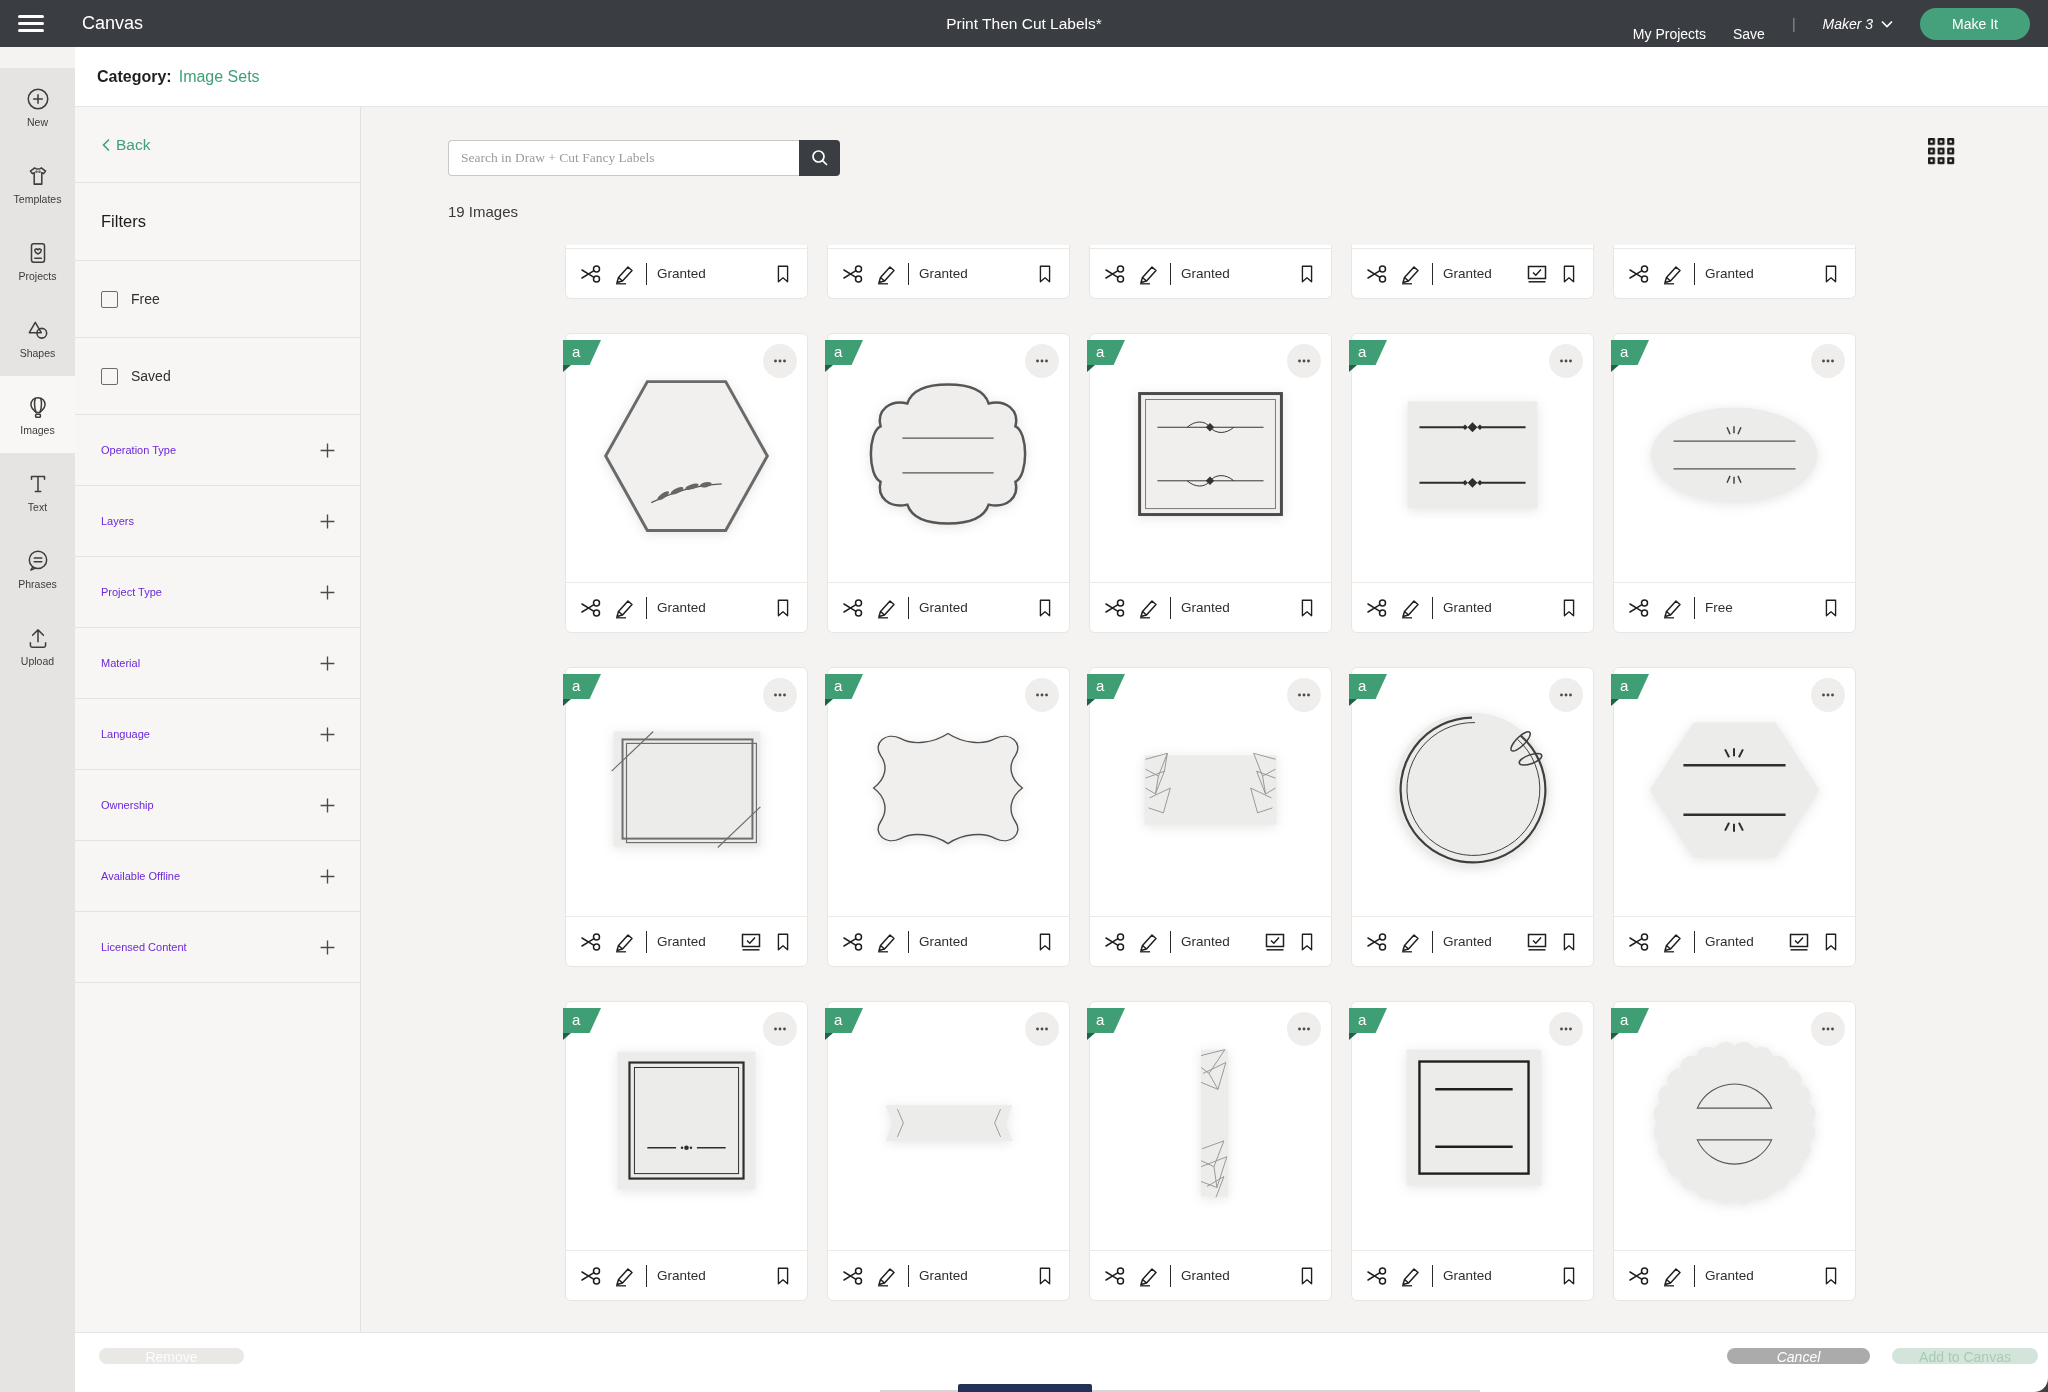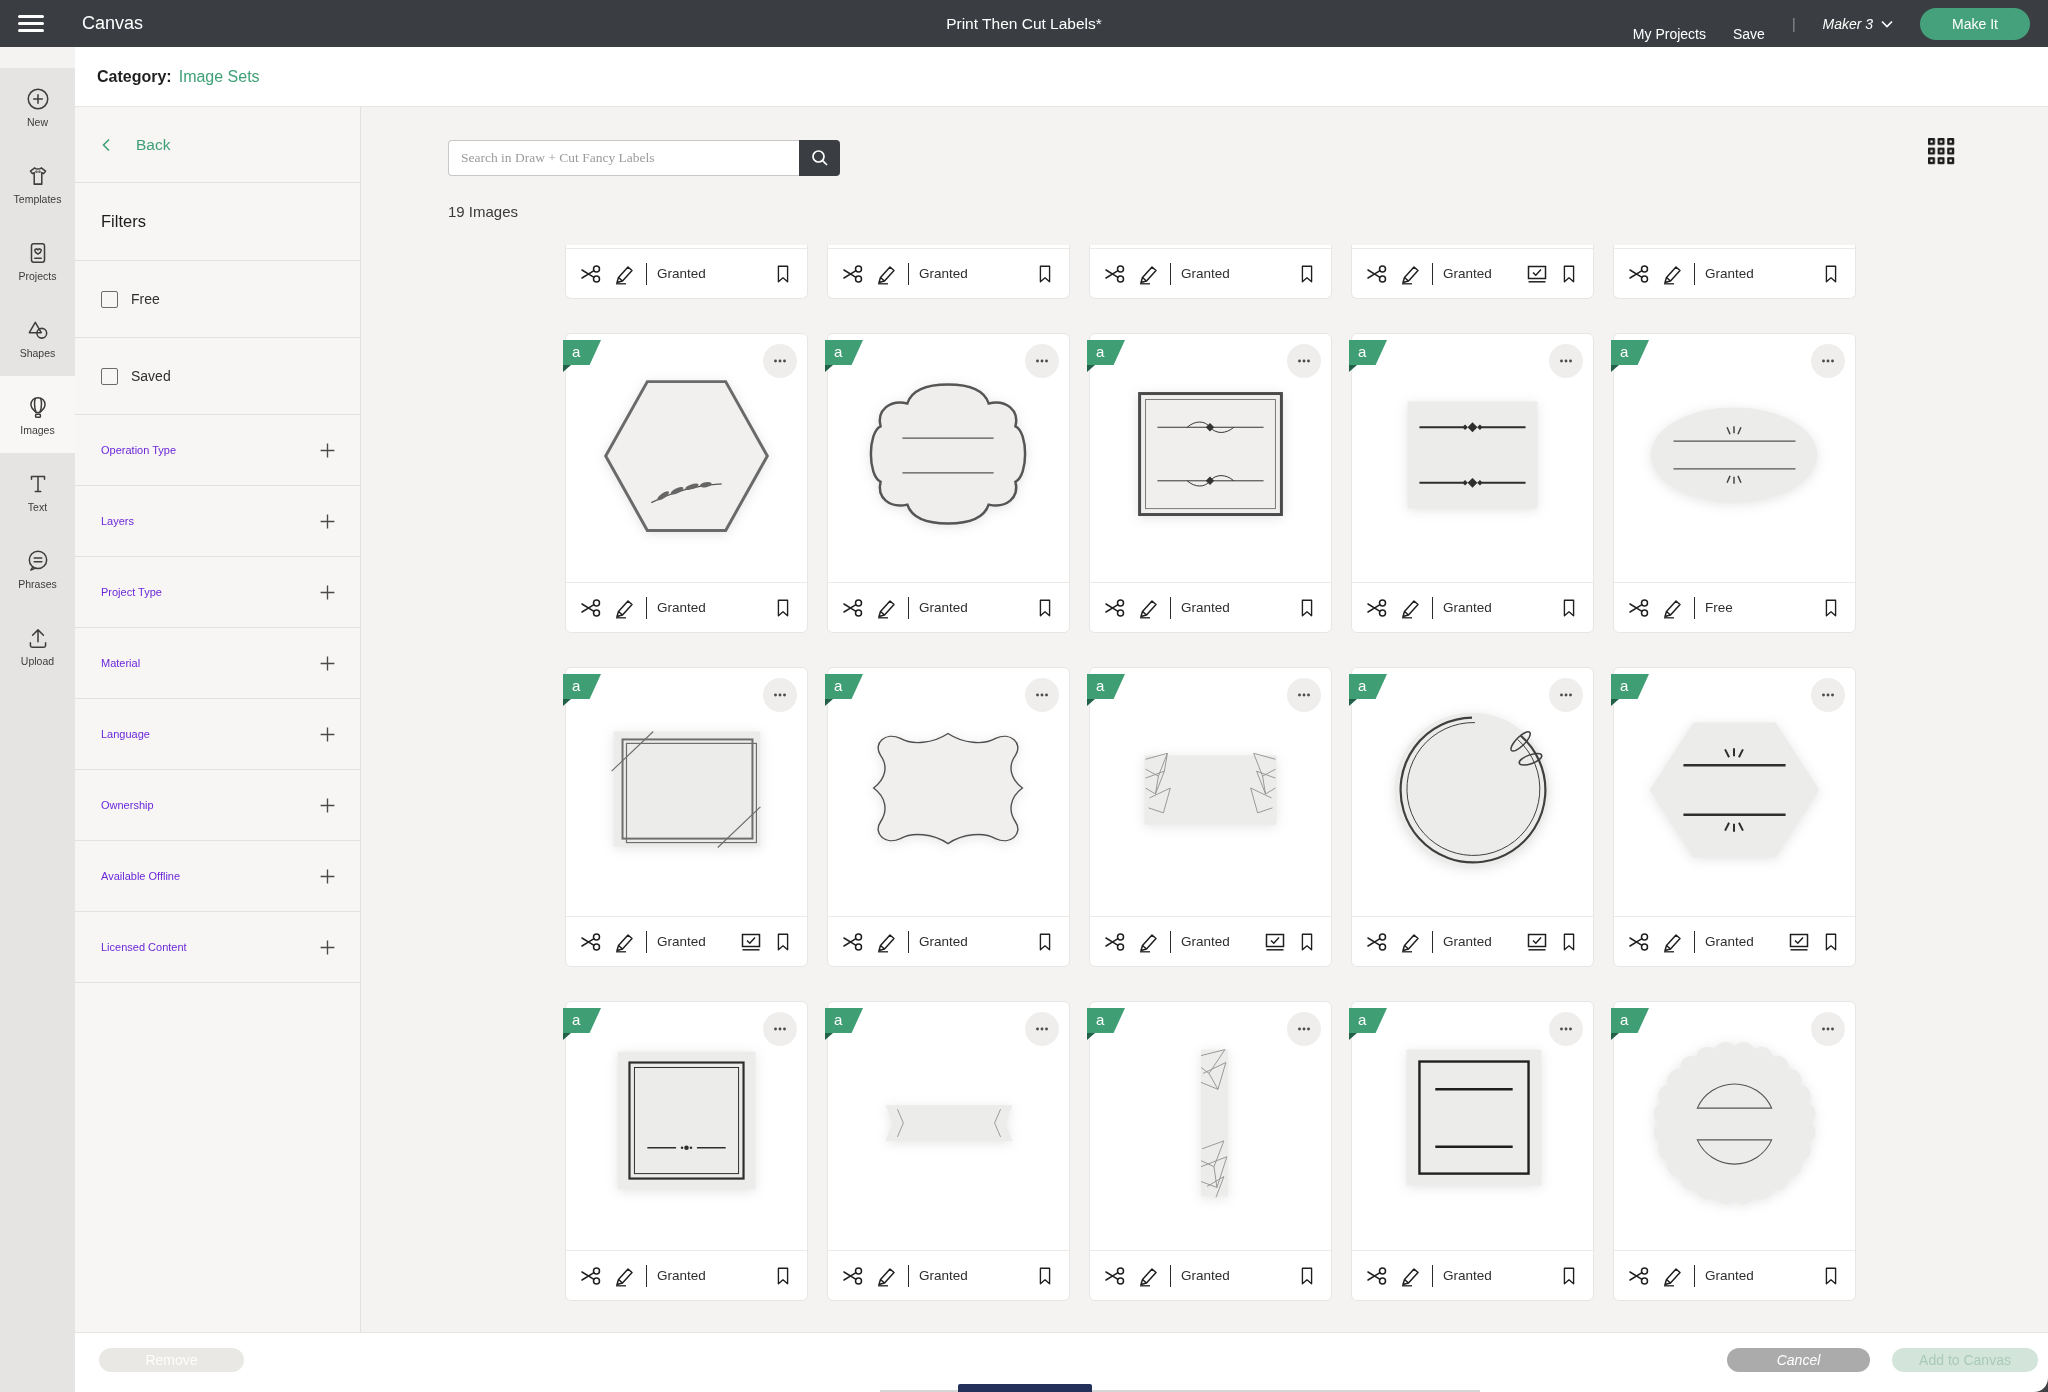--- a/index.html
+++ b/index.html
@@ -30,21 +30,21 @@
   .rail-item .rlabel { font-size:10.5px; color:#3c3c3c; }
   
   .catbar { position:absolute; left:75px; top:47px; right:0; height:60px; background:#fff;
     border-bottom:1px solid #e7e6e4; display:flex; align-items:center; padding-left:22px; font-size:16px; z-index:30; }
   .catbar .clabel { color:#1f1f1f; font-weight:600; }
   .catbar .cvalue { color:#3fa077; margin-left:7px; cursor:pointer; }
   
   .filters { position:absolute; left:75px; top:107px; width:286px; bottom:60px;
     background:#f7f6f4; border-right:1px solid #e2e1df; z-index:20; }
   .frow { border-bottom:1px solid #e4e2e0; display:flex; align-items:center; padding-left:26px; }
-  .back-row { height:76px; gap:25px; cursor:pointer; }
+  .back-row { height:76px; gap:5px; cursor:pointer; }
   .back-row span { color:#3fa077; font-size:15.5px; }
   .title-row { height:78px; font-size:16.5px; color:#1c1c1c; }
   .check-row { height:77px; gap:13px; cursor:pointer; }
   .checkbox { width:17px; height:17px; border:1.5px solid #6b6b6b; border-radius:2px; background:transparent; }
   .check-row label { font-size:14px; color:#2f2f2f; cursor:pointer; }
   .fsection { height:71px; padding-right:24px; justify-content:space-between; cursor:pointer; }
   .fsection span { font-size:11px; color:#6d28d9; font-weight:500; }
   .fsection svg { stroke:#4a4a4a; stroke-width:1.3; }
   
   .main { position:absolute; left:361px; top:107px; right:0; bottom:60px; background:#f4f3f1; overflow:hidden; }
@@ -75,21 +75,21 @@
   .badge { position:absolute; left:-3px; top:6px; width:38px; height:25px; z-index:3; }
   .badge .flag { position:absolute; inset:0; background:#3f9e73;
     clip-path:polygon(0 0, 100% 0, 70% 100%, 0 100%); }
   .badge .badge-a { position:absolute; left:9px; top:2px; color:#fff; font-size:15px; line-height:20px; }
   .badge .fold { position:absolute; left:0; top:25px; width:0; height:0;
     border-top:7px solid #226048; border-right:8px solid transparent; }
   
   .corner-dark { position:absolute; right:0; bottom:0; width:18px; height:18px; background:#3f4144; z-index:55; }
   .bottombar { position:absolute; left:75px; right:0; bottom:0; height:60px; background:#fff;
     border-top:1px solid #e6e5e3; z-index:56; border-bottom-right-radius:14px; }
-  .pill { position:absolute; top:15px; height:24px; border:none; border-radius:15px; font-size:14px;
+  .pill { position:absolute; top:15px; height:16px; border:none; border-radius:15px; font-size:14px;
     font-family:inherit; }
   .remove-btn { left:24px; width:145px; background:#e9e8e5; color:#fdfdfd; }
   .cancel-btn { right:178px; width:143px; background:#ababab; color:#fff; cursor:pointer;font-style:italic; }
   .add-btn { right:10px; width:146px; background:#d3e5da; color:#a8cab7; }
   .artifact-line { position:absolute; left:880px; bottom:0; width:600px; height:2px; background:#d6d6d6; z-index:60; }
   .artifact { position:absolute; left:958px; bottom:0; width:134px; height:8px; background:#22305a;
     border-radius:2px 2px 0 0; z-index:61; }
 </style>
 </head>
 <body>

